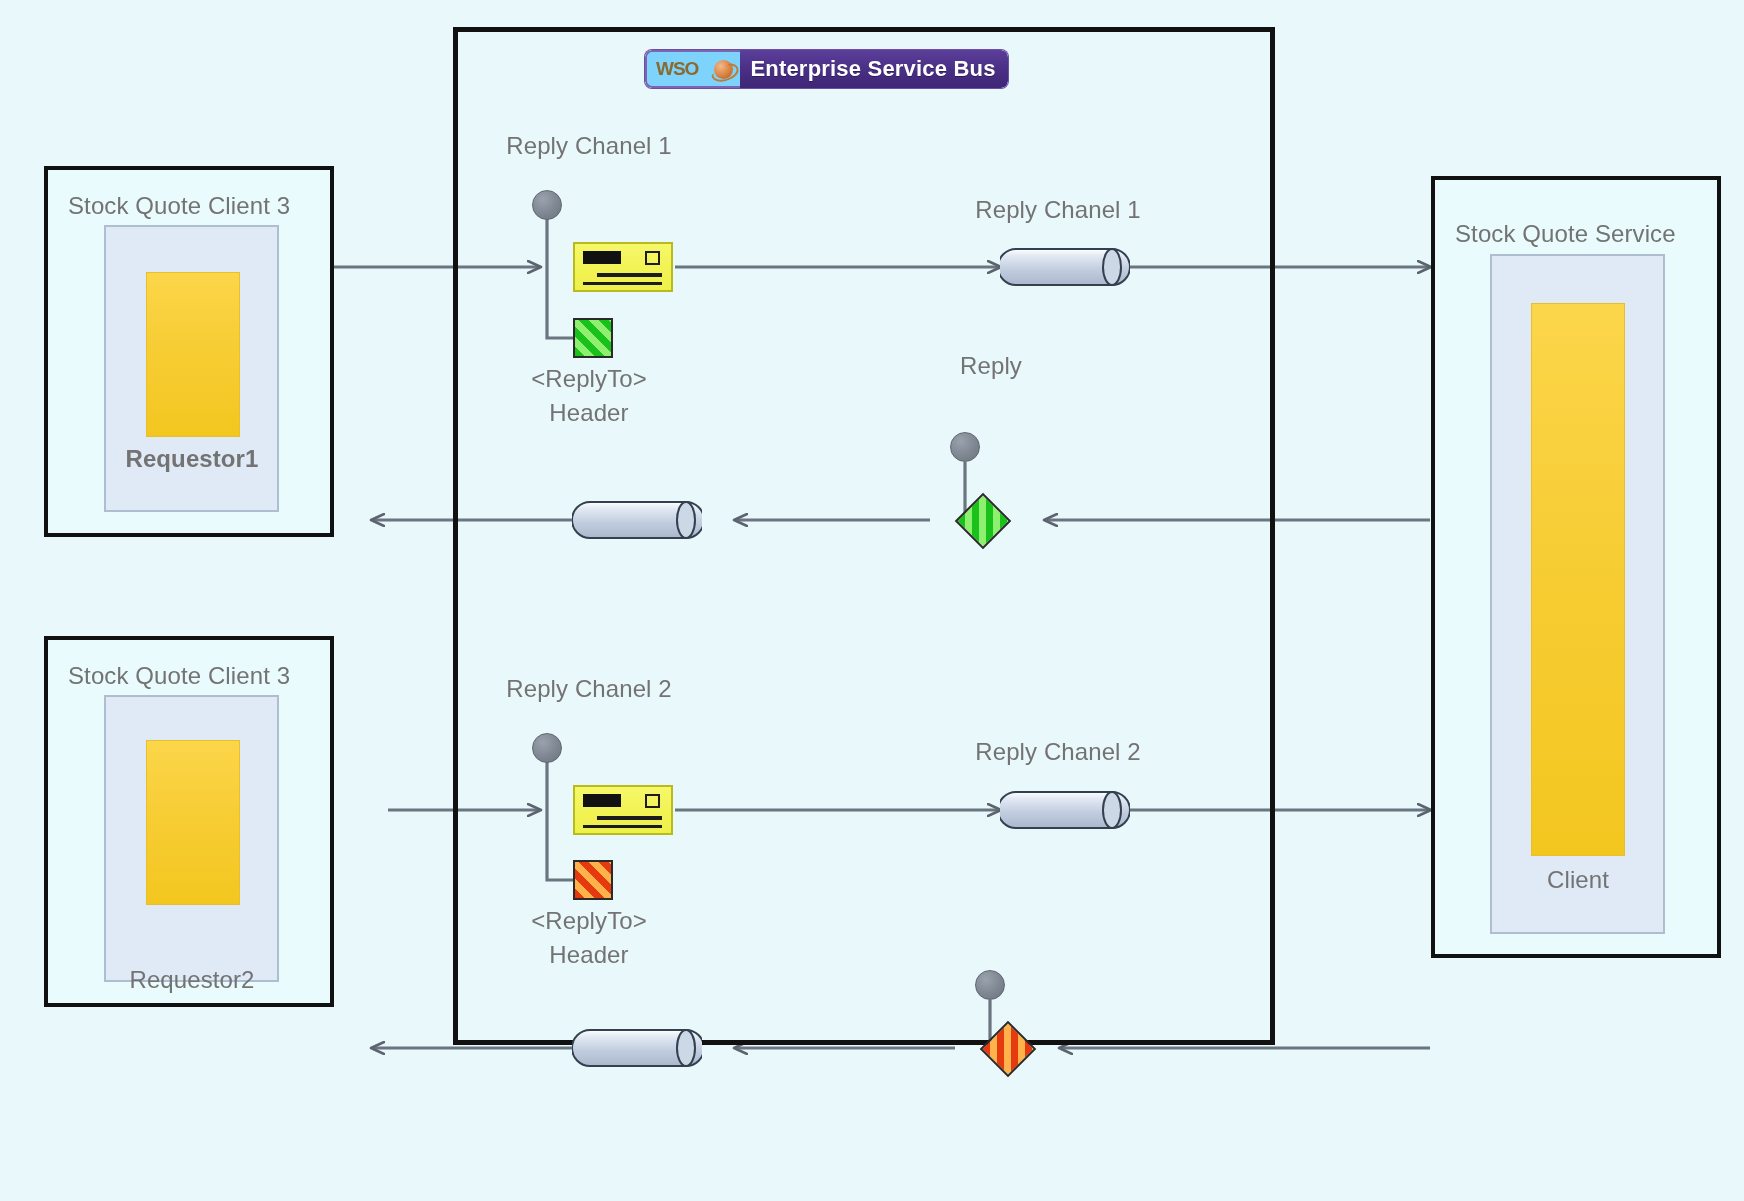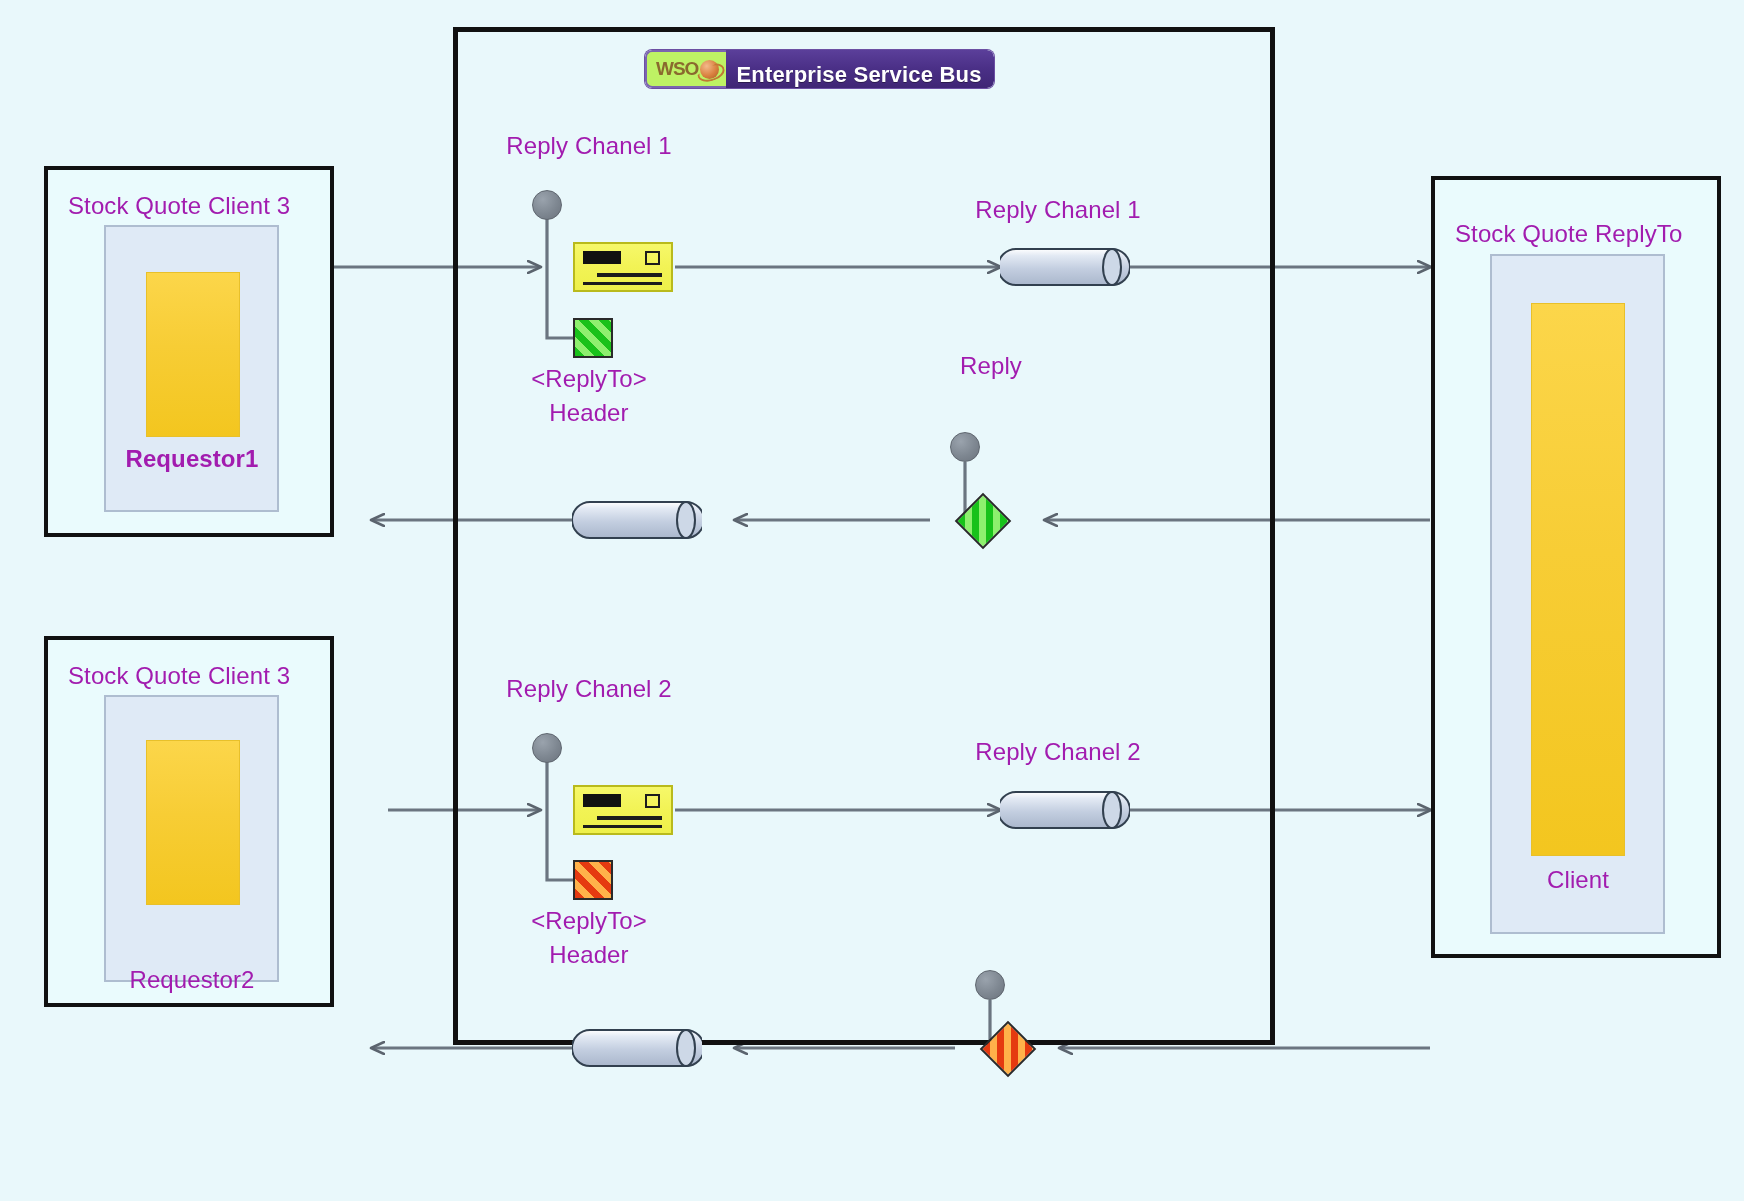--- a/index.html
+++ b/index.html
@@ -33,62 +33,62 @@
   .gold{
     position:absolute;
     background:linear-gradient(180deg,#fcd64a 0%,#f7cd35 45%,#f3c61f 100%);
     border:1px solid #e8c02a;
     box-sizing:border-box;
   }
 
   .caption{
     position:absolute;
     font-size:24px;
-    color:#a21caf;
+    color:#737373;
     white-space:nowrap;
     letter-spacing:0.1px;
   }
   .caption.c{transform:translateX(-50%);text-align:center;}
 
   
   .wso2{
     position:absolute;
     height:38px;
     display:flex;
     align-items:stretch;
     border-radius:7px;
     overflow:hidden;
     box-shadow:0 0 0 1px #6c4fa3;
   }
   .wso2 .mark{
-    background:#bef264;
+    background:#7dd3fc;
     border:2px solid #7b64b0;
     border-right:none;
     border-radius:7px 0 0 7px;
-    display:flex;align-items:center;gap:2px;
+    display:flex;align-items:center;gap:16px;
     padding:0 7px 0 9px;
   }
   .wso2 .mark .wtxt{
     font-family:"Liberation Sans", sans-serif;
     font-weight:bold;font-size:19px;color:#8a6a2e;letter-spacing:-1px;
   }
   .wso2 .mark .orb{
     width:19px;height:19px;border-radius:50%;
     background:radial-gradient(circle at 35% 32%, #f3b98a 0%, #d9813f 55%, #a85b22 100%);
     position:relative;
   }
   .wso2 .mark .orb:after{
     content:"";position:absolute;left:-3px;top:4px;width:24px;height:13px;
     border:2px solid #c07a34;border-radius:50%;
     transform:rotate(-18deg);
     clip-path:polygon(0 40%,100% 0,100% 100%,0 100%);
   }
   .wso2 .bar{
     background:linear-gradient(180deg,#5b3f9a 0%,#4a2f86 50%,#3f2675 100%);
-    display:flex;align-items:flex-end;
+    display:flex;align-items:center;
     padding:0 12px 0 10px;
     border-radius:0 7px 7px 0;
   }
   .wso2 .bar span{
     color:#ffffff;font-weight:bold;font-size:22px;letter-spacing:0.2px;
     text-shadow:0 1px 0 rgba(0,0,0,.35);
     white-space:nowrap;
   }
 
   
@@ -196,21 +196,21 @@
   <div class="gold" style="left:146px;top:272px;width:94px;height:165px;"></div>
   <div class="caption c" style="left:192px;top:445px;font-weight:bold;">Requestor1</div>
 
   <div class="hardbox" style="left:44px;top:636px;width:290px;height:371px;"></div>
   <div class="caption" style="left:68px;top:662px;">Stock Quote Client 3</div>
   <div class="softbox" style="left:104px;top:695px;width:175px;height:287px;"></div>
   <div class="gold" style="left:146px;top:740px;width:94px;height:165px;"></div>
   <div class="caption c" style="left:192px;top:966px;">Requestor2</div>
 
   <div class="hardbox" style="left:1431px;top:176px;width:290px;height:782px;"></div>
-  <div class="caption" style="left:1455px;top:220px;">Stock Quote ReplyTo</div>
+  <div class="caption" style="left:1455px;top:220px;">Stock Quote Service</div>
   <div class="softbox" style="left:1490px;top:254px;width:175px;height:680px;"></div>
   <div class="gold" style="left:1531px;top:303px;width:94px;height:553px;"></div>
   <div class="caption c" style="left:1578px;top:866px;">Client</div>
 
   <div class="caption c" style="left:589px;top:132px;">Reply Chanel 1</div>
 
   <div class="node" style="left:532px;top:190px;"></div>
 
   <div class="msgicon" style="left:573px;top:242px;">
     <span class="blk"></span>

